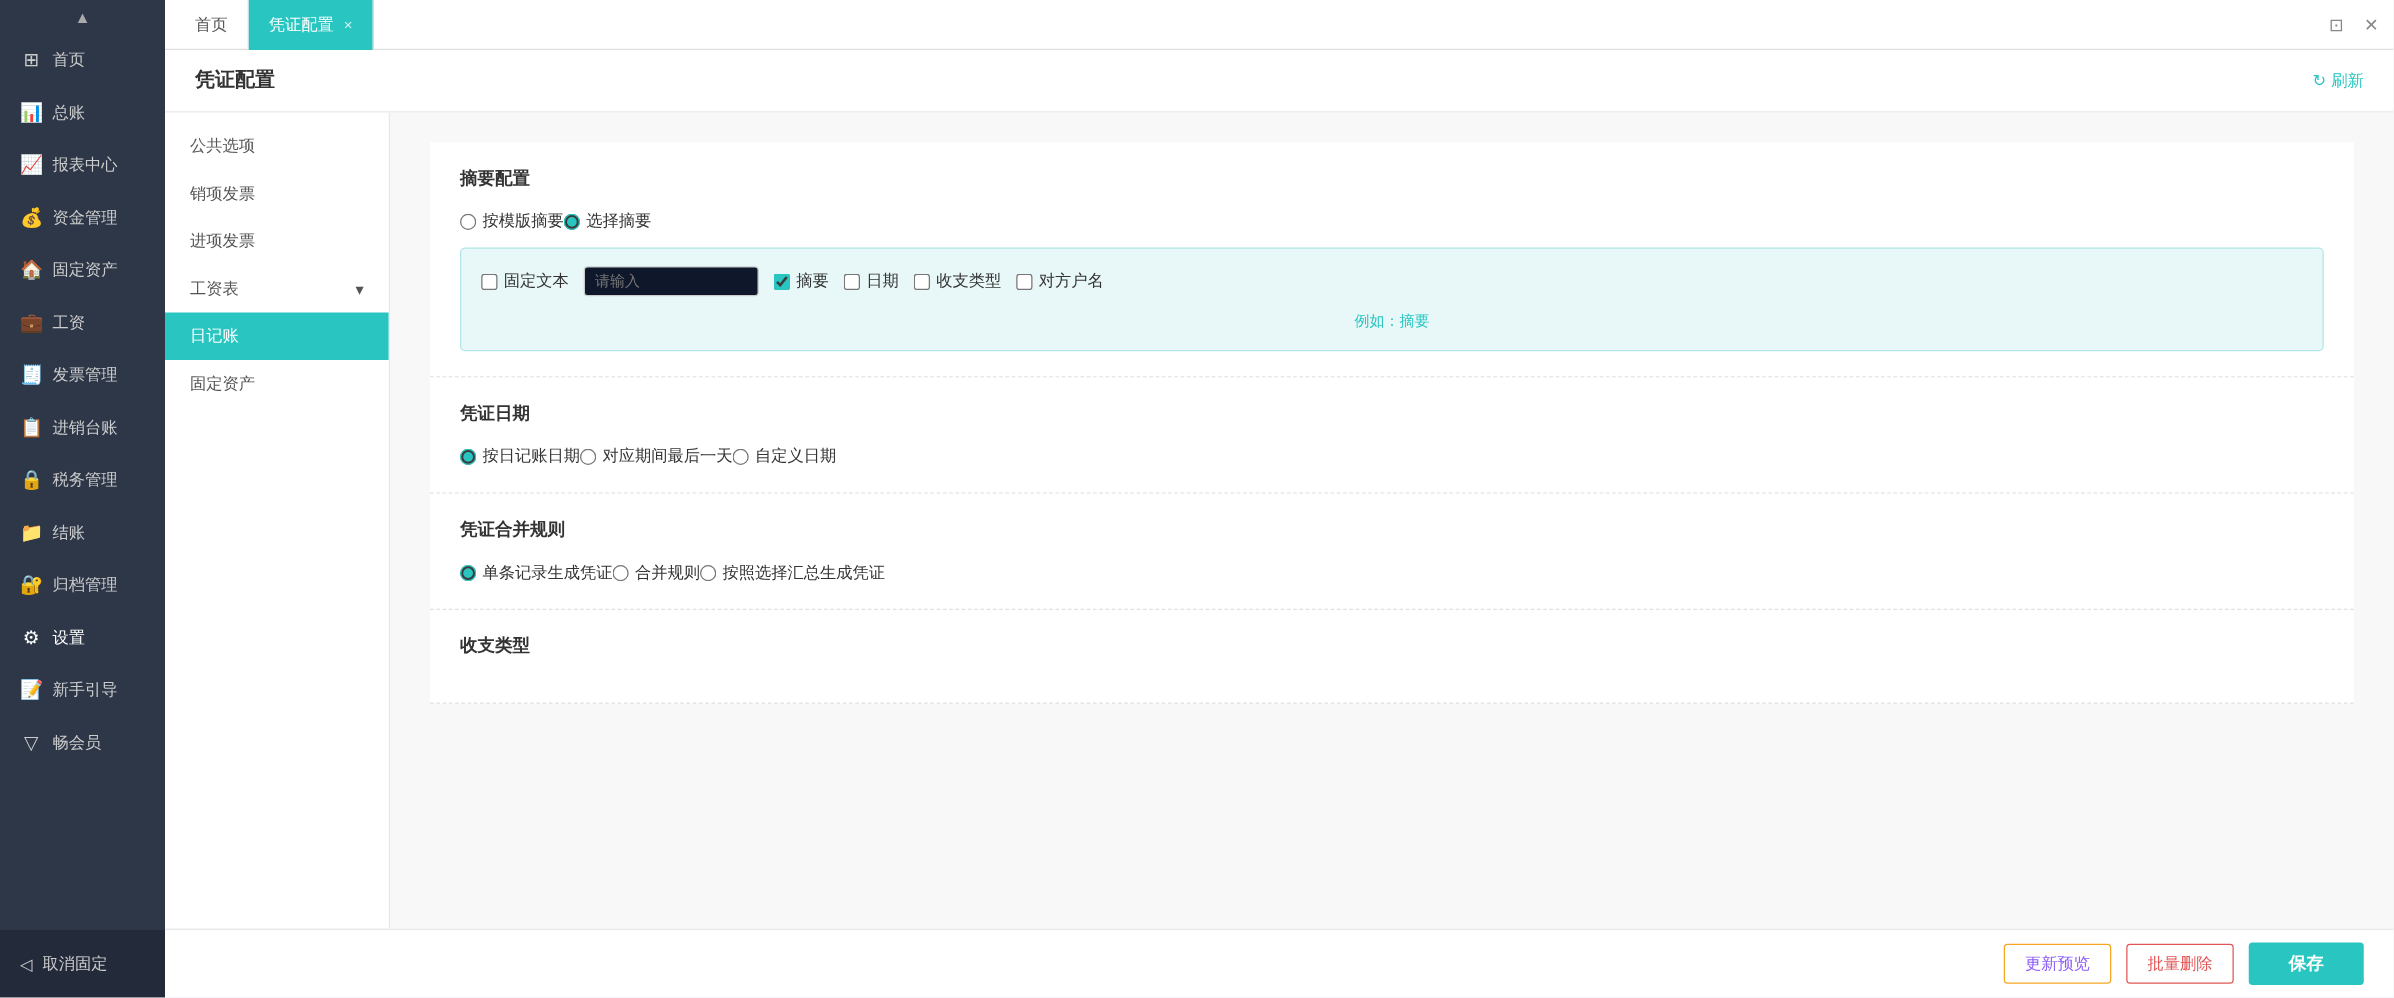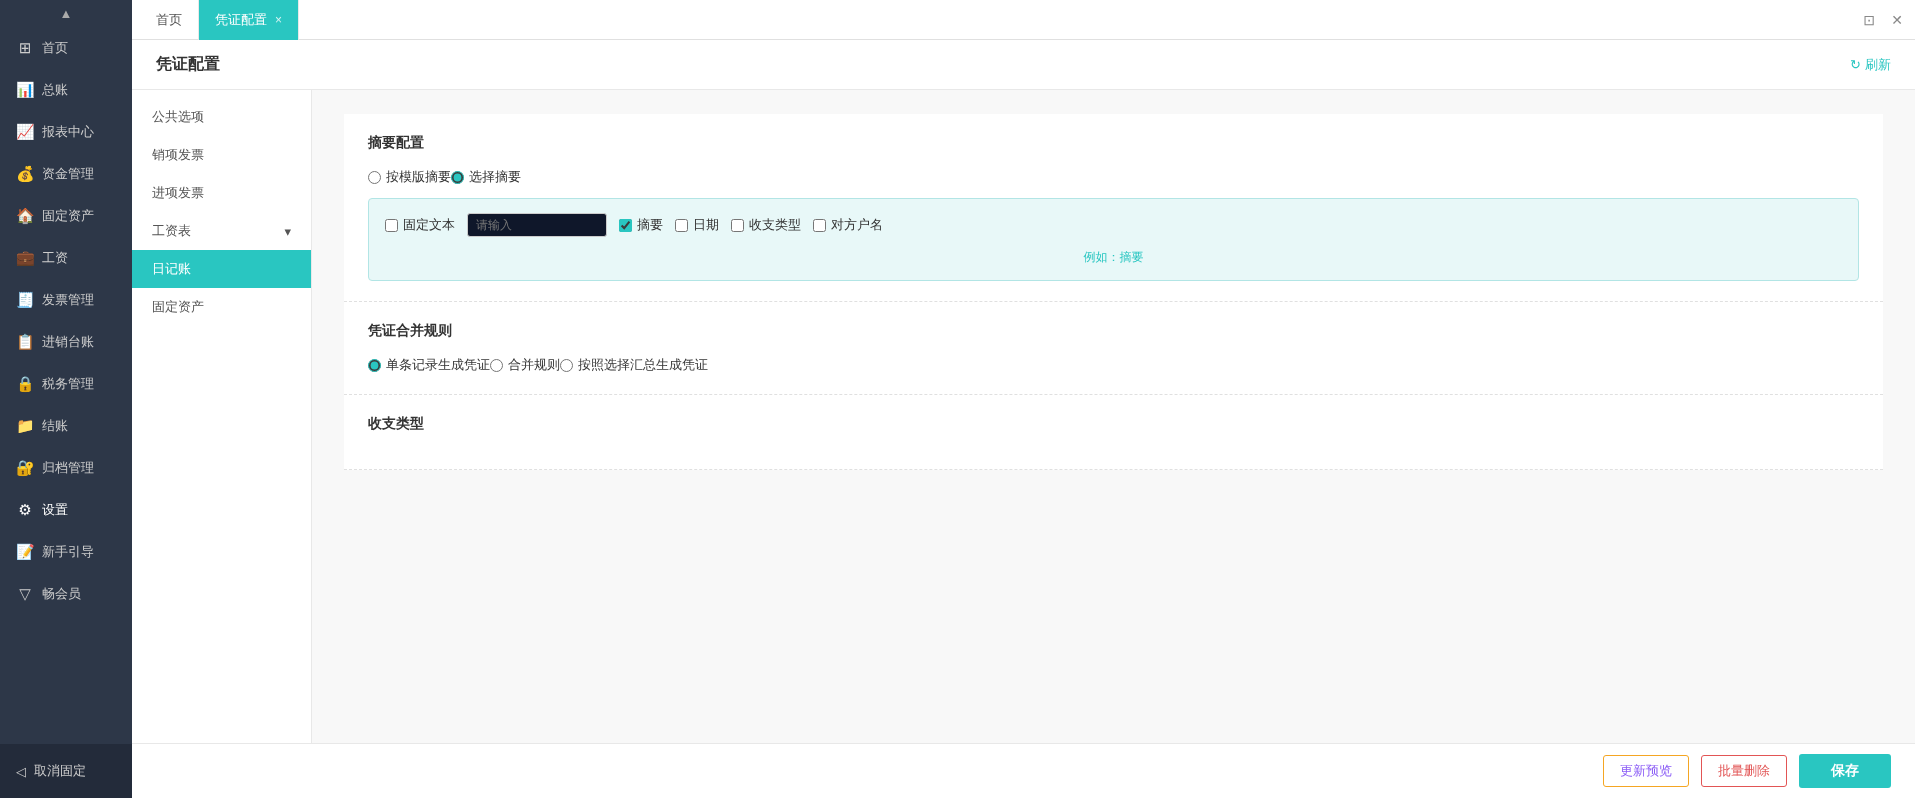--- a/index.html
+++ b/index.html
@@ -450,20 +450,37 @@
               </label>
               <label class="checkbox-label">
                 <input type="checkbox" style="">
                 <span>对方户名</span>
               </label>
             </div>
             <div class="example-text">例如：摘要</div>
           </div>
         </div>
 
+        <div class="section">
+          <div class="section-title">凭证日期</div>
+          <div class="radio-group">
+            <label class="radio-label">
+              <input type="radio" name="voucher-date" checked="" style="">
+              <span>按日记账日期</span>
+            </label>
+            <label class="radio-label">
+              <input type="radio" name="voucher-date" style="">
+              <span>对应期间最后一天</span>
+            </label>
+            <label class="radio-label">
+              <input type="radio" name="voucher-date" style="">
+              <span>自定义日期</span>
+            </label>
+          </div>
+        </div>
 
         <div class="section">
           <div class="section-title">凭证合并规则</div>
           <div class="radio-group">
             <label class="radio-label">
               <input type="radio" name="merge-rule" checked="" style="">
               <span>单条记录生成凭证</span>
             </label>
             <label class="radio-label">
               <input type="radio" name="merge-rule" style="">

